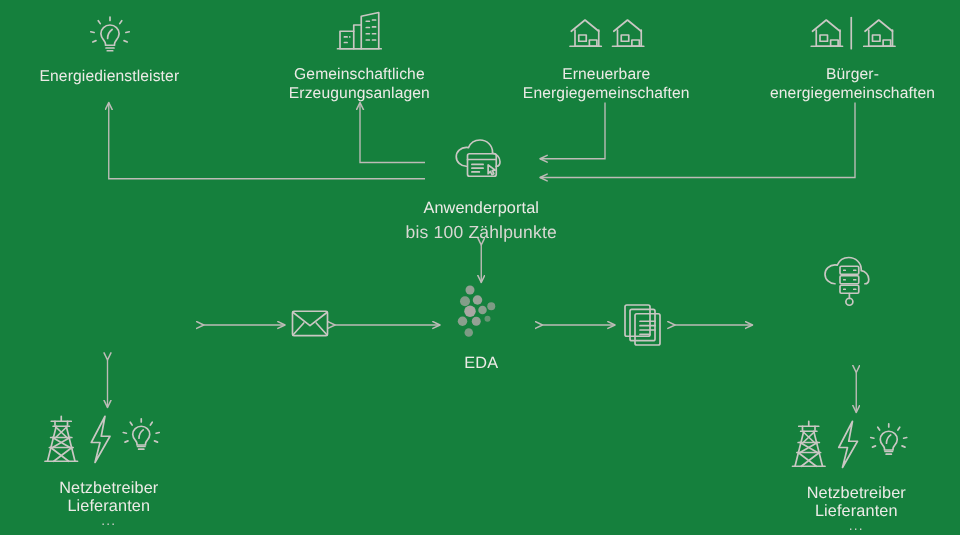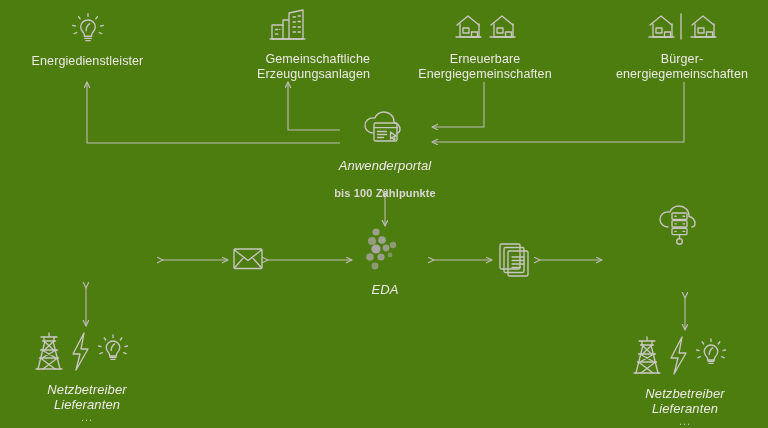--- a/index.html
+++ b/index.html
@@ -4,21 +4,21 @@
 <style>
   html, body {
     margin: 0;
     padding: 0;
     background: #2b2b2b;
   }
   #stage {
     position: relative;
     width: 768px;
     height: 428px;
-    background: #4d7c0f;
+    background: #15803d;
     overflow: hidden;
     font-family: "Liberation Sans", sans-serif;
     color: #e8e8e6;
   }
   .node {
     position: absolute;
     text-align: center;
     line-height: 1.18;
   }
   .node .icon {
@@ -27,28 +27,27 @@
   }
   .title {
     font-size: 12.5px;
     font-weight: 400;
     letter-spacing: 0.1px;
     color: #eceae6;
     white-space: pre-line;
   }
   .title.big {
     font-size: 13px;
-    font-style: italic;
   }
   .sub {
-    font-size: 11px;
+    font-size: 14px;
     color: #d9d7d3;
     letter-spacing: 0.15px;
-    margin-top: 14px;
-    font-weight: 700;
+    margin-top: 4px;
+    font-weight: 400;
     white-space: pre-line;
   }
   .dots {
     font-size: 11px;
     color: #cfcdc9;
     letter-spacing: 1px;
     line-height: 0.7;
     margin-top: 1px;
   }
   svg.conn {
@@ -114,21 +113,21 @@
     <svg class="icon" width="40" height="40" viewBox="0 0 40 40">
       <path class="ico-stroke" d="M20,12 C15.9,12 12.7,15.1 12.7,19 c0,2.6 1.5,4.3 2.6,5.6 0.7,0.9 1.1,1.6 1.1,2.5 l0,1.1 l7.2,0 l0,-1.1 c0,-0.9 0.4,-1.6 1.1,-2.5 1.1,-1.3 2.6,-3 2.6,-5.6 C27.3,15.1 24.1,12 20,12 Z"></path>
       <path class="ico-stroke" d="M16.8,30.4 l6.4,0"></path>
       <path class="ico-stroke" d="M17.8,32.6 l4.4,0"></path>
       <path class="ico-stroke" d="M18.1,22.8 c0,-3 1.4,-5.6 3.6,-7.2"></path>
       <path class="ico-stroke" d="M20,5.6 l0,2.8 M10.6,8.6 l1.6,2.3 M29.4,8.6 l-1.6,2.3 M4.6,17.4 l2.7,0.6 M35.4,17.4 l-2.7,0.6 M6.2,25.6 l2.6,-1.1 M33.8,25.6 l-2.6,-1.1"></path>
     </svg>
     <div class="title">Energiedienstleister</div>
   </div>
 
-  <div class="node" style="left:205px; top:6px; width:165px;text-align:right;">
+  <div class="node" style="left:205px; top:6px; width:165px;">
     <svg class="icon" width="46" height="40" viewBox="0 0 46 40">
       <path class="ico-stroke" d="M24,7 L38,4 L38,33 L24,33 Z"></path>
       <path class="ico-stroke" d="M24,14 L18,14 L18,33 L24,33"></path>
       <path class="ico-stroke" d="M18,19 L7,19 L7,33 L18,33"></path>
       <path class="ico-stroke" d="M28,11 l2.5,0 M33,10 l2.5,0 M28,16 l2.5,0 M33,15.5 l2.5,0 M28,21 l2.5,0 M33,21 l2.5,0 M28,26 l2.5,0 M33,26 l2.5,0"></path>
       <path class="ico-stroke" d="M10.5,23.5 l2.2,0 M10.5,28 l2.2,0 M14.8,23.5 l0,0"></path>
       <path class="ico-stroke" d="M5,33 l35,0"></path>
     </svg>
     <div class="title">Gemeinschaftliche
 Erzeugungsanlagen</div>

